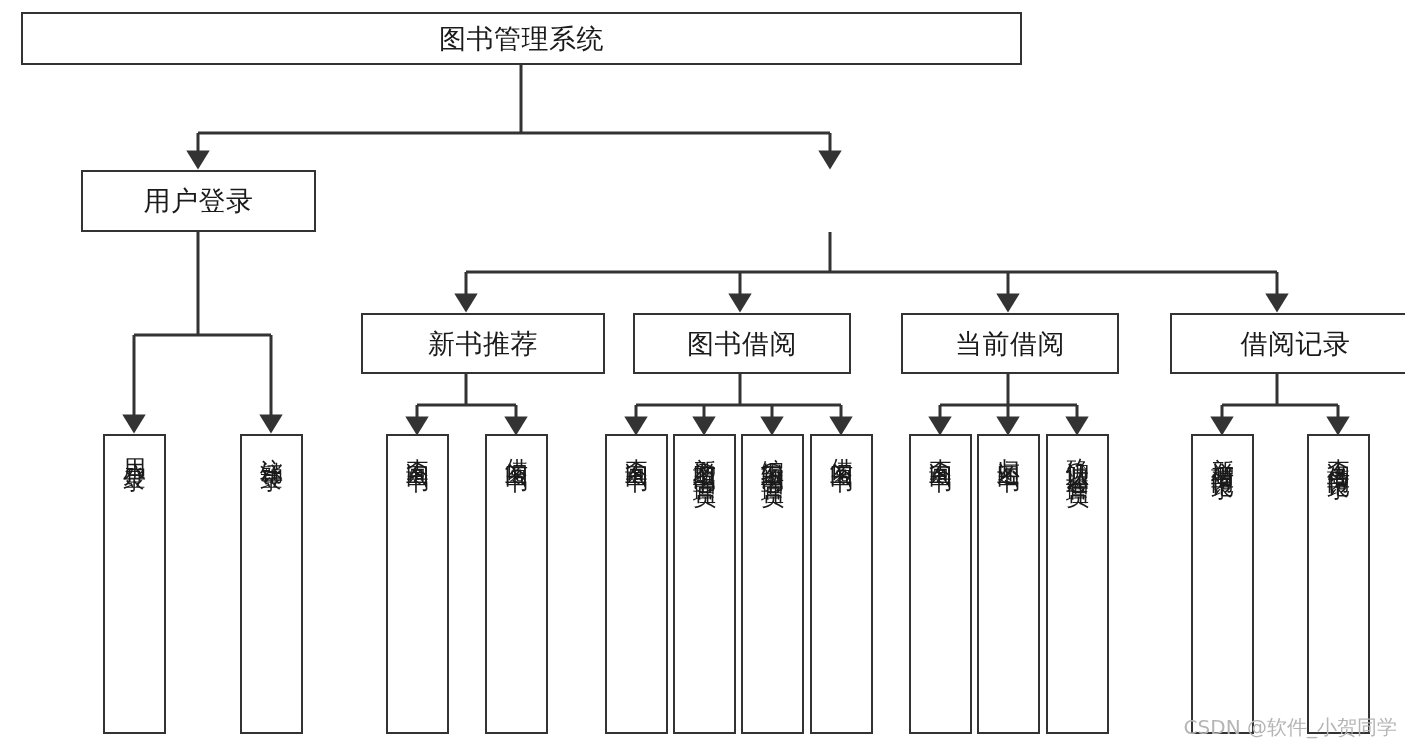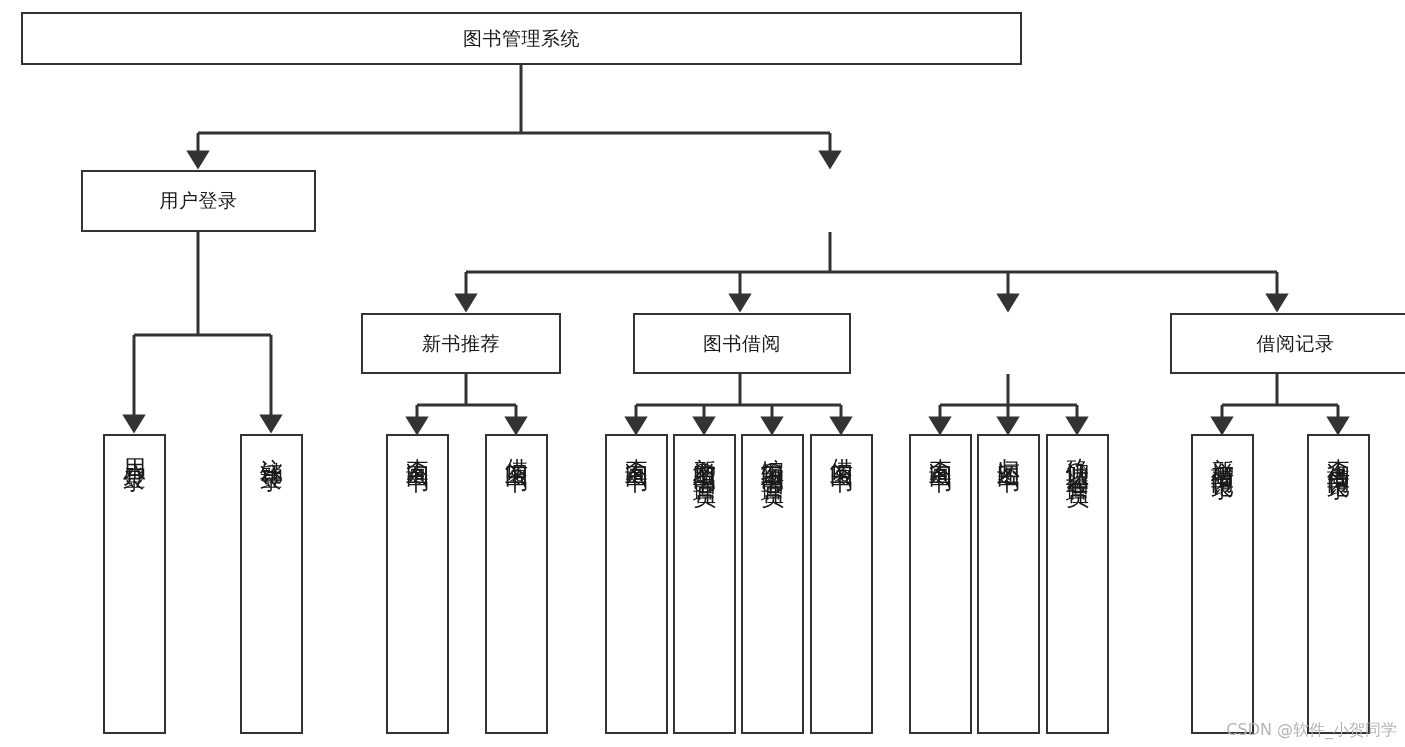--- a/index.html
+++ b/index.html
@@ -37,42 +37,42 @@
     color: #1a1a1a;
   }
   .node .label {
     display: block;
     text-align: center;
     line-height: 1.15;
     white-space: nowrap;
   }
   
   .node.horiz .label {
-    font-size: 19px;
+    font-size: 27px;
     letter-spacing: 0.5px;
   }
   
   .node.vert {
     align-items: flex-start;
     justify-content: center;
     padding-top: 4px;
   }
   .node.vert .label {
     writing-mode: vertical-rl;
     text-orientation: upright;
     font-size: 23px;
     letter-spacing: 4px;
     line-height: 1.0;
     white-space: nowrap;
   }
   #watermark {
     position: absolute;
     right: 8px;
     bottom: 6px;
-    font-size: 16px;
+    font-size: 20px;
     color: #b5b5b5;
     white-space: nowrap;
     user-select: none;
   }
 </style>
 </head>
 <body>
 
 <div id="diagram-root">
 
@@ -127,25 +127,28 @@
   </svg>
 
   <div class="node horiz" style="left:21px; top:12px; width:1001px; height:53px;">
     <span class="label">图书管理系统</span>
   </div>
 
   <div class="node horiz" style="left:81px; top:170px; width:235px; height:62px;">
     <span class="label">用户登录</span>
   </div>
 
-  <div class="node horiz" style="left:361px; top:313px; width:200px; height:61px;">
+  <div class="node horiz" style="left:361px; top:313px; width:244px; height:61px;">
     <span class="label">新书推荐</span>
   </div>
   <div class="node horiz" style="left:633px; top:313px; width:218px; height:61px;">
     <span class="label">图书借阅</span>
+  </div>
+  <div class="node horiz" style="left:901px; top:313px; width:218px; height:61px;">
+    <span class="label">当前借阅</span>
   </div>
   <div class="node horiz" style="left:1170px; top:313px; width:251px; height:61px;">
     <span class="label">借阅记录</span>
   </div>
 
   <div class="node vert" style="left:103px; top:434px; width:63px; height:300px;">
     <span class="label">用户登录</span>
   </div>
   <div class="node vert" style="left:240px; top:434px; width:63px; height:300px;">
     <span class="label">注销登录</span>

